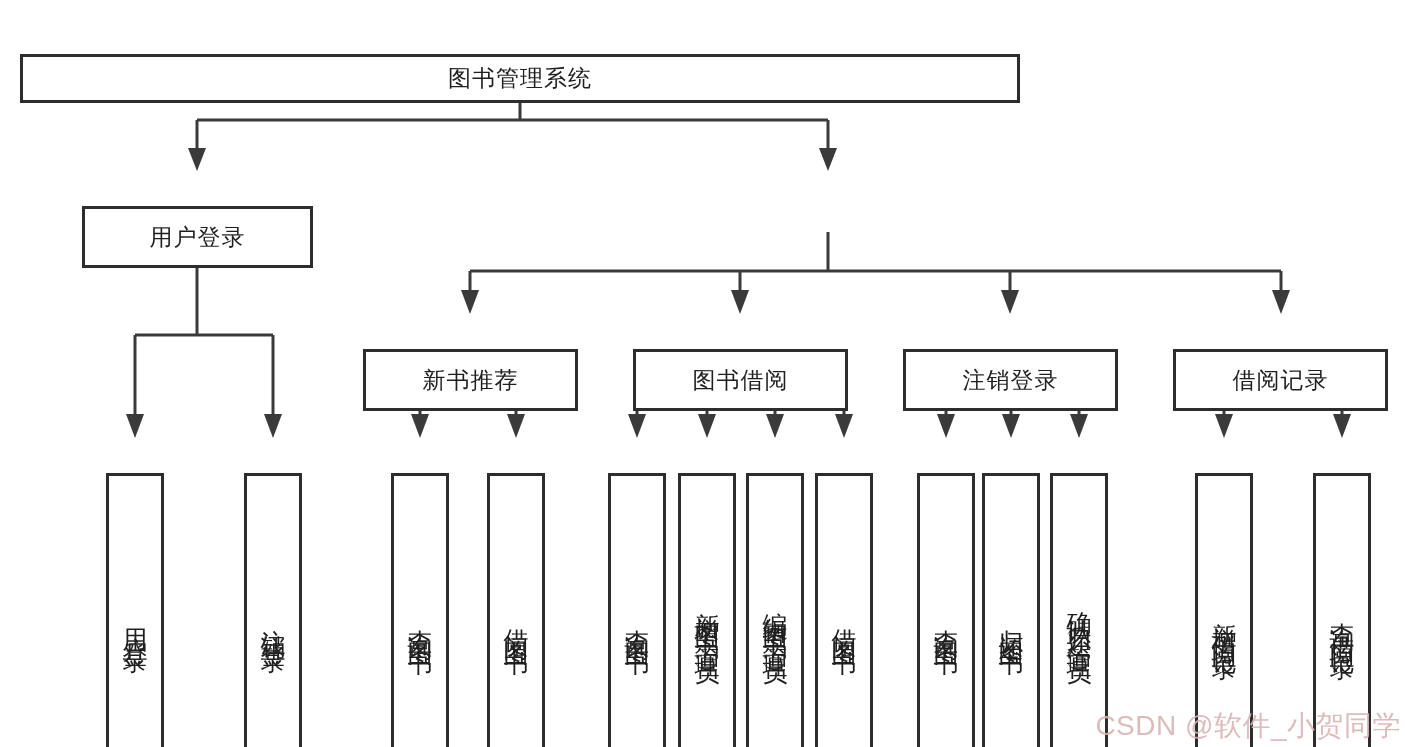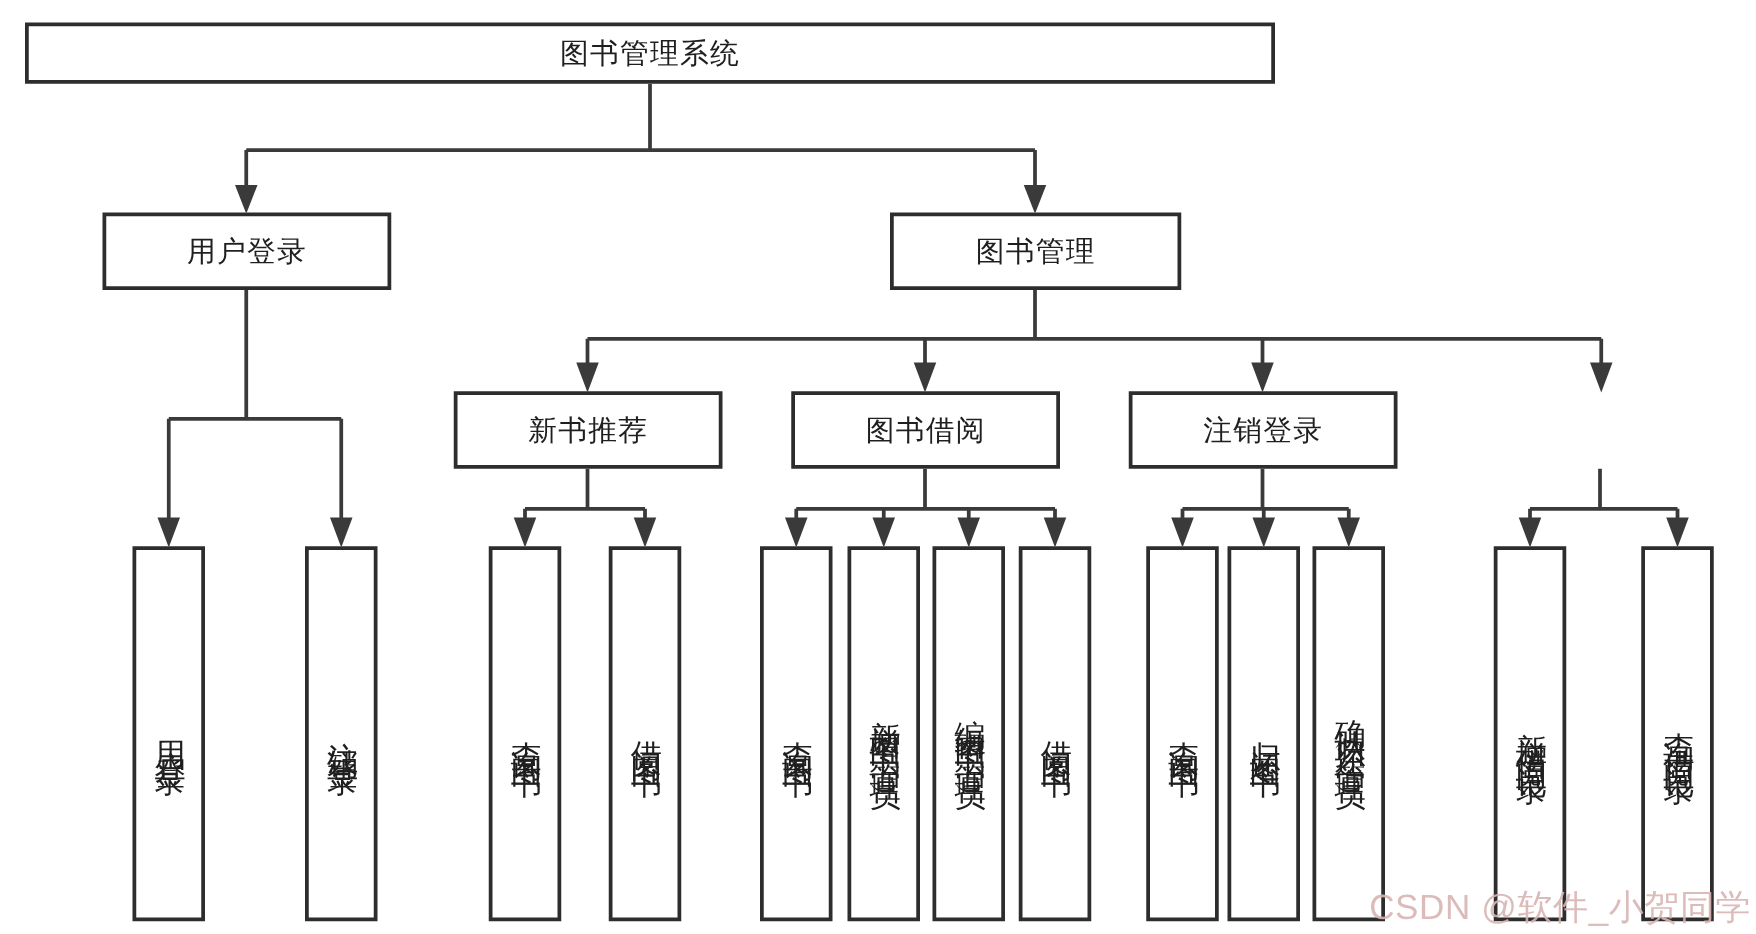--- a/index.html
+++ b/index.html
@@ -16,20 +16,21 @@
   }
   svg.connectors path{stroke:currentColor;stroke-width:3;fill:none;}
   svg.connectors polygon{fill:currentColor;stroke:none;}
   .node{
     position:absolute;
     background:#fff;
     border:3px solid var(--border,#2d2d2d);
     display:flex;align-items:center;justify-content:center;
     color:var(--text,#1f1f1f);
     box-sizing:border-box;
+    margin-top:36px;
   }
   .hlabel{
     font-size:23px;
     letter-spacing:1px;
     white-space:nowrap;
   }
   .root .hlabel{font-size:23px;}
   .vnode span{
     writing-mode:vertical-rl;
     text-orientation:mixed;
@@ -130,33 +131,33 @@
     </g>
   </svg>
 
   <div class="node root" style="left:20px;top:18px;width:1000px;height:49px">
     <span class="hlabel">图书管理系统</span>
   </div>
 
   <div class="node" style="left:82px;top:170px;width:231px;height:62px">
     <span class="hlabel">用户登录</span>
   </div>
-  <div class="node" style="left:712px;top:170px;width:233px;height:62px">
-    <span class="hlabel">图书管理</span>
-  </div>
 
   <div class="node" style="left:363px;top:313px;width:215px;height:62px">
     <span class="hlabel">新书推荐</span>
   </div>
   <div class="node" style="left:633px;top:313px;width:215px;height:62px">
     <span class="hlabel">图书借阅</span>
   </div>
   <div class="node" style="left:903px;top:313px;width:215px;height:62px">
     <span class="hlabel">注销登录</span>
   </div>
+  <div class="node" style="left:1173px;top:313px;width:215px;height:62px">
+    <span class="hlabel">借阅记录</span>
+  </div>
 
   <div class="node vnode" style="left:106px;top:437px;width:58px;height:300px">
     <span>用户登录</span>
   </div>
   <div class="node vnode" style="left:244px;top:437px;width:58px;height:300px">
     <span>注销登录</span>
   </div>
 
   <div class="node vnode" style="left:391px;top:437px;width:58px;height:300px">
     <span>查询图书</span>

